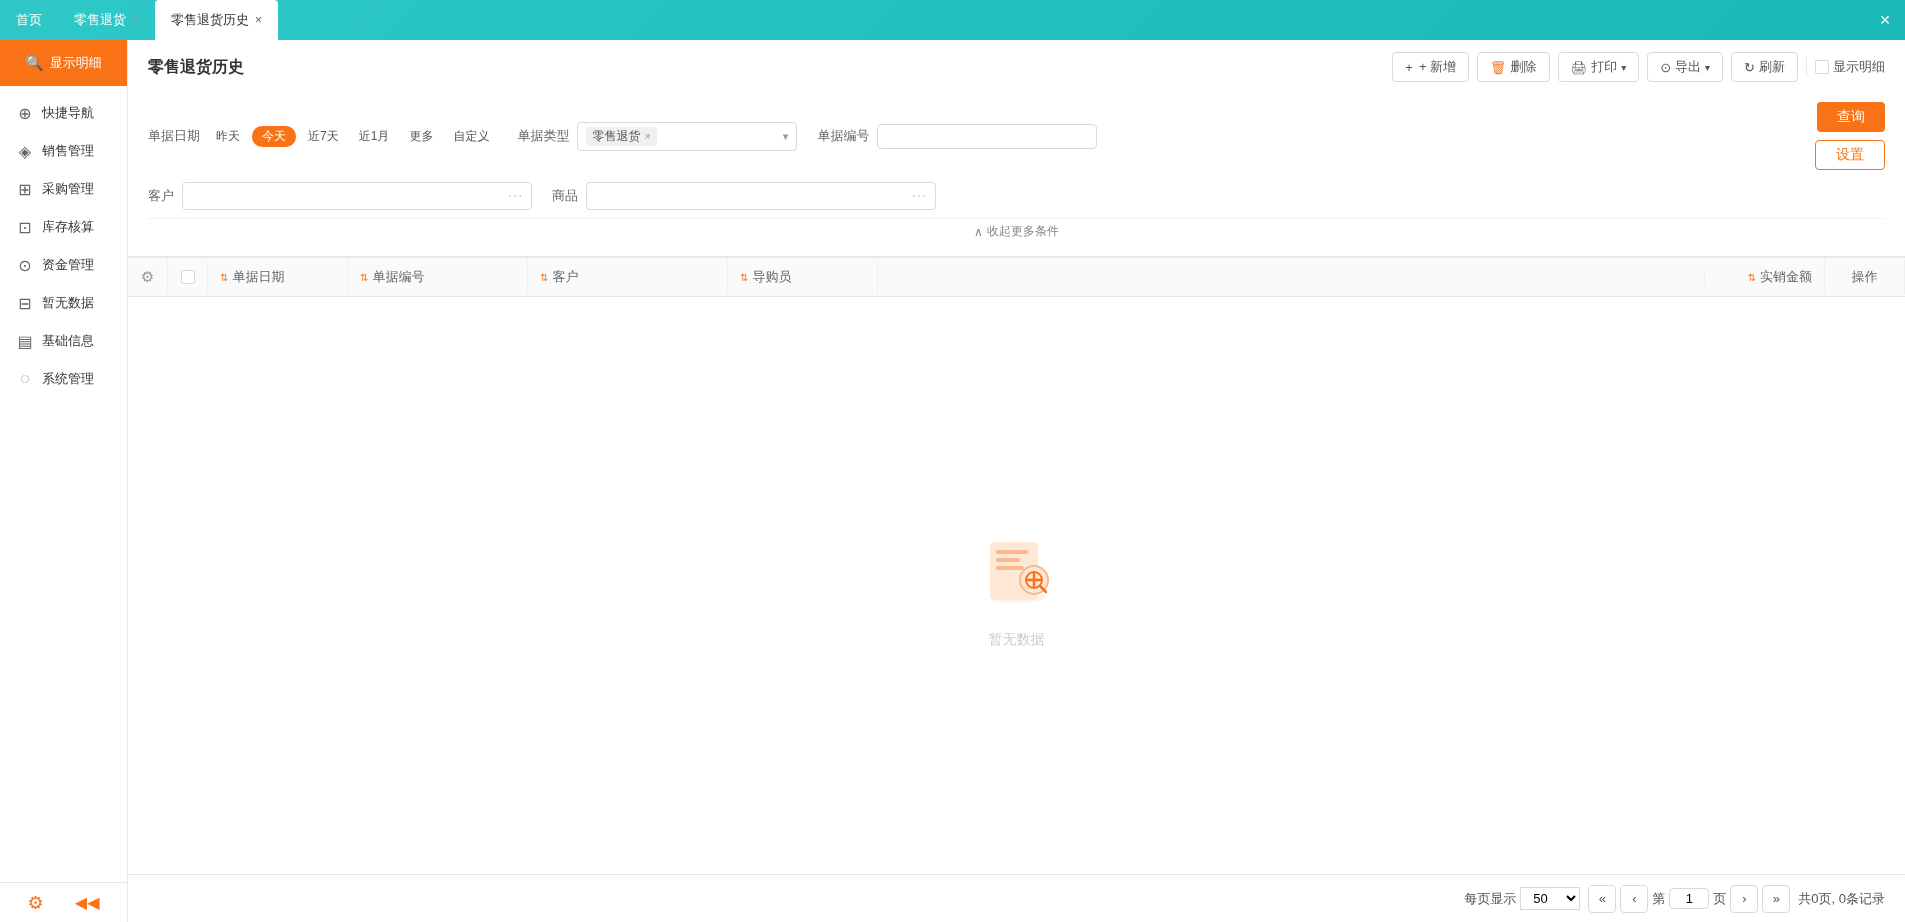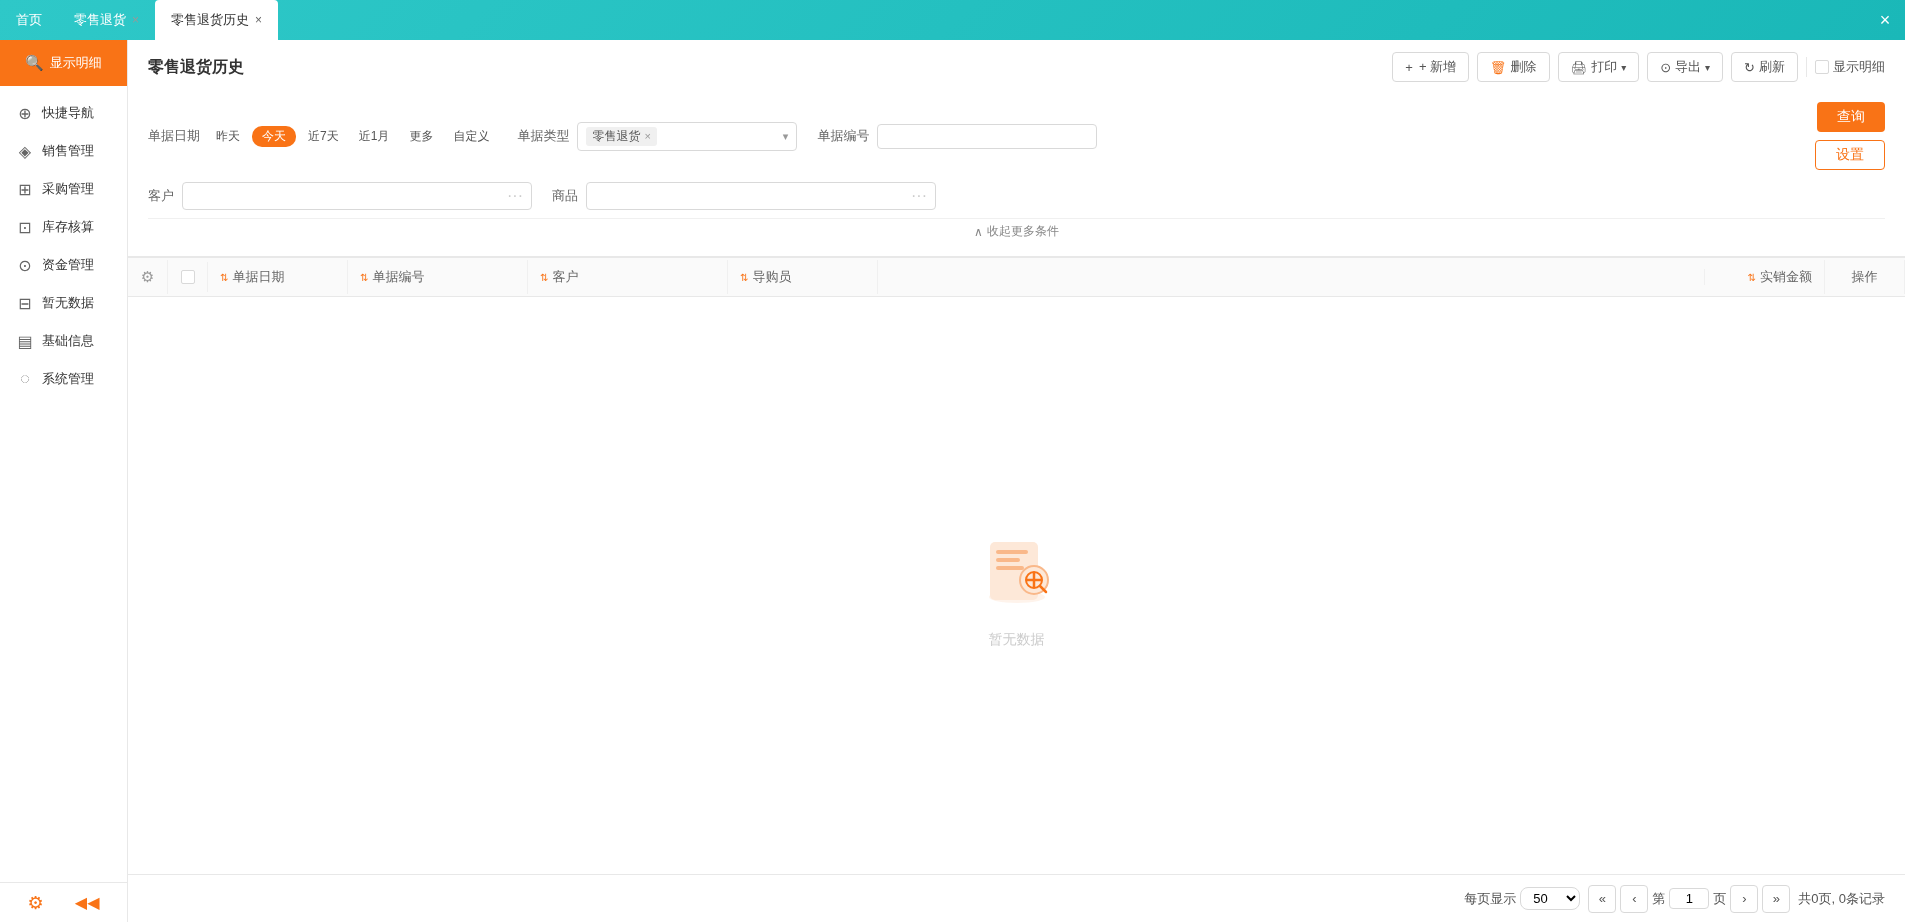--- a/index.html
+++ b/index.html
@@ -312,21 +312,21 @@
       color: #555;
       flex-shrink: 0;
     }
     .page-size-select {
       display: flex;
       align-items: center;
       gap: 4px;
     }
     .page-size-box {
       border: 1px solid #d9d9d9;
-      border-radius: 8px;
+      border-radius: 0;
       padding: 2px 8px;
       font-size: 13px;
       background: #fff;
       cursor: pointer;
     }
     .page-nav {
       display: flex;
       align-items: center;
       gap: 4px;
     }

